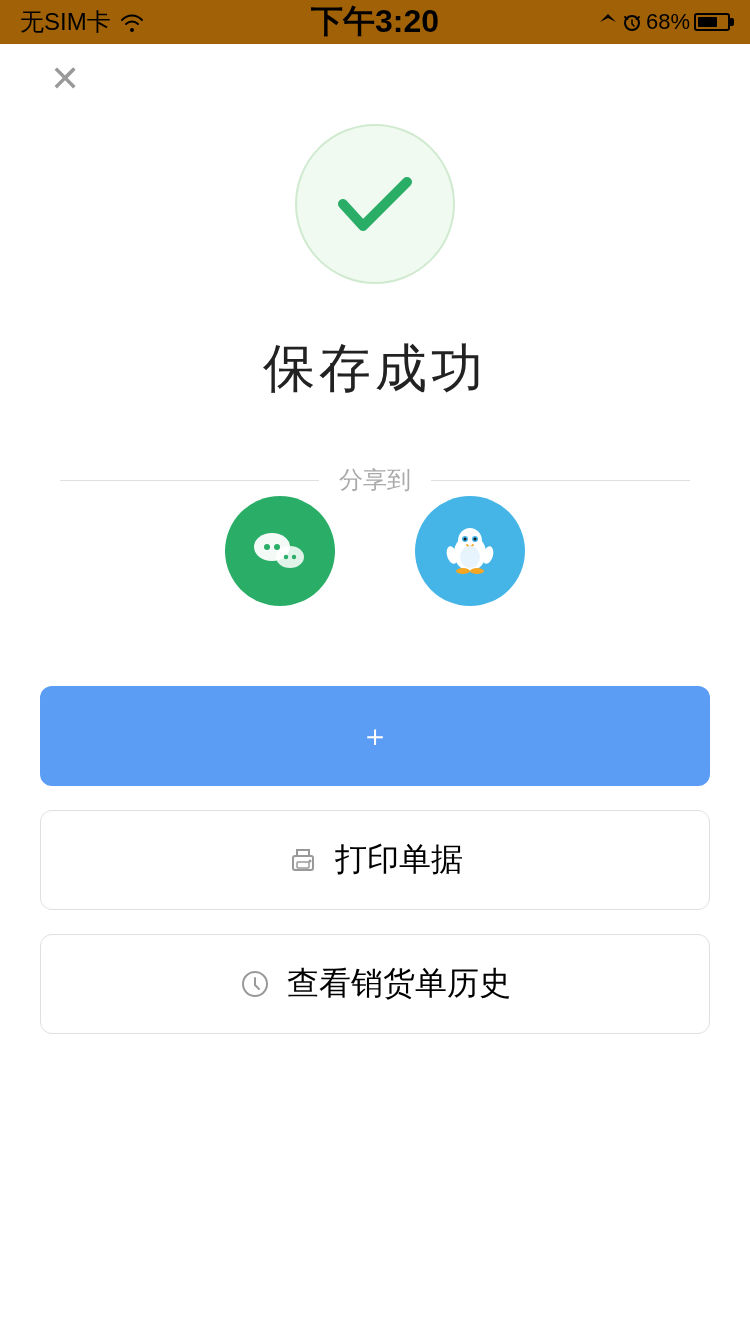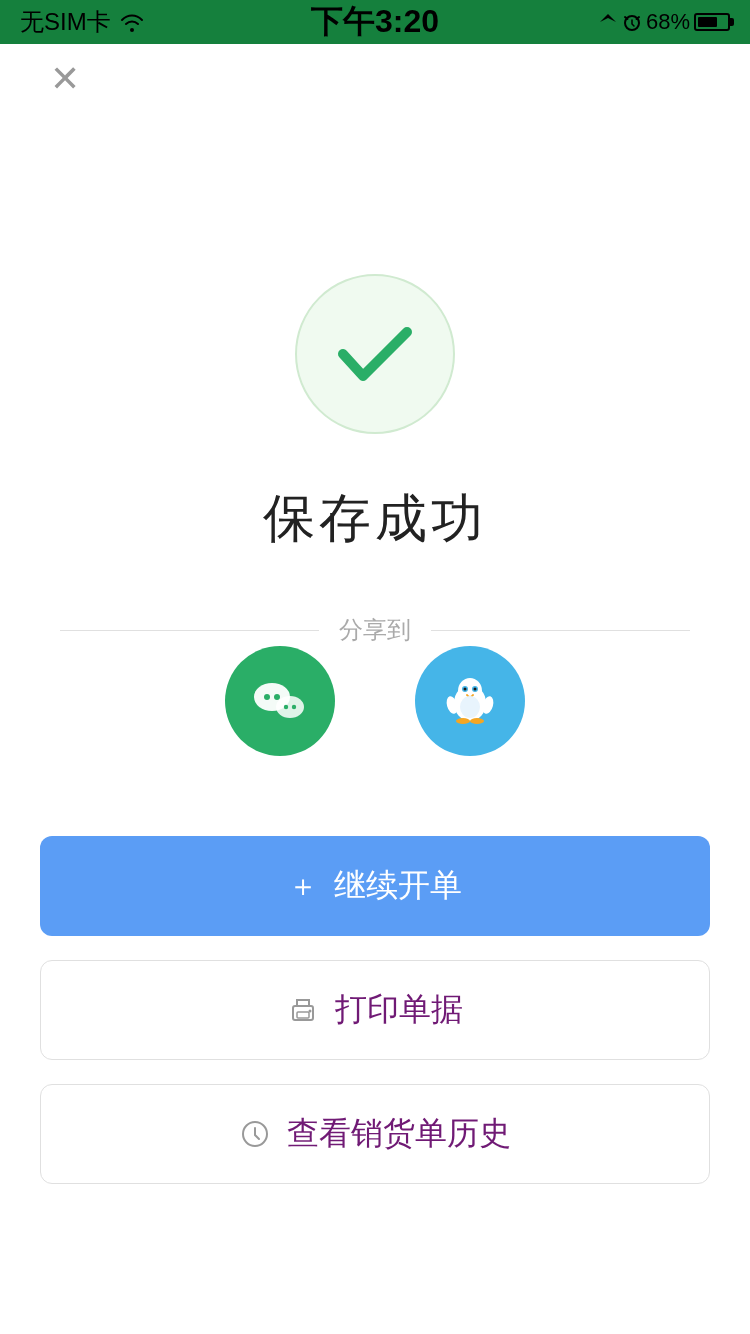--- a/index.html
+++ b/index.html
@@ -11,21 +11,21 @@
       background: #ffffff;
       font-family: -apple-system, "PingFang SC", "Helvetica Neue", sans-serif;
       display: flex;
       flex-direction: column;
     }
 
     
     .status-bar {
       height: 44px;
       width: 100%;
-      background: #15803d;
+      background: #a16207;
       display: flex;
       align-items: center;
       justify-content: space-between;
       padding: 0 20px;
       flex-shrink: 0;
     }
 
     .status-left {
       display: flex;
       align-items: center;
@@ -112,21 +112,20 @@
       line-height: 1;
     }
 
     
     .main-content {
       flex: 1;
       display: flex;
       flex-direction: column;
       align-items: center;
       padding-top: 80px;
-      justify-content: center;
     }
 
     
     .success-circle {
       width: 160px;
       height: 160px;
       border-radius: 50%;
       background: #f0faf0;
       border: 2px solid #d0ead0;
       display: flex;
@@ -220,21 +219,21 @@
       outline: none;
     }
 
     .action-btn-primary {
       background: #5b9df5;
       color: #fff;
     }
 
     .action-btn-secondary {
       background: #fff;
-      color: #701a75;
+      color: #000000;
       border: 1px solid #e0e0e0;
     }
 
     .action-btn-icon {
       font-size: 30px;
     }
 
     
     .wechat-svg, .qq-svg {
       width: 65px;
@@ -327,21 +326,20 @@
         <ellipse cx="14" cy="36" rx="5" ry="9" fill="white" transform="rotate(-15 14 36)"></ellipse>
         <ellipse cx="50" cy="36" rx="5" ry="9" fill="white" transform="rotate(15 50 36)"></ellipse>
       </svg>
     </button>
   </div>
 
   <div class="action-buttons">
 
     <button class="action-btn action-btn-primary">
       <span class="action-btn-icon">＋</span>
-      <span>继续开单</span>
     </button>
 
     <button class="action-btn action-btn-secondary">
       <svg width="32" height="32" viewBox="0 0 32 32" fill="none">
         <rect x="6" y="12" width="20" height="14" rx="2" stroke="#999" stroke-width="2" fill="none"></rect>
         <path d="M10 12V6h12v6" stroke="#999" stroke-width="2" stroke-linecap="round" fill="none"></path>
         <rect x="10" y="18" width="12" height="6" rx="1" stroke="#999" stroke-width="1.5" fill="none"></rect>
         <circle cx="23" cy="17" r="1.5" fill="#999"></circle>
       </svg>
       <span>打印单据</span>

